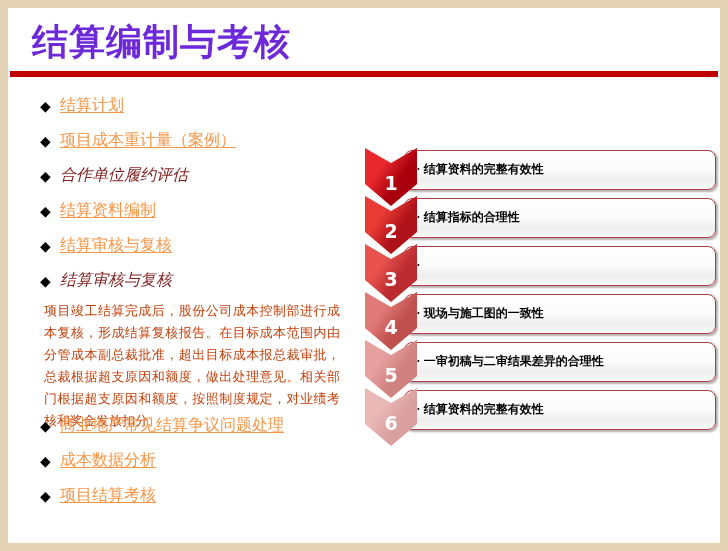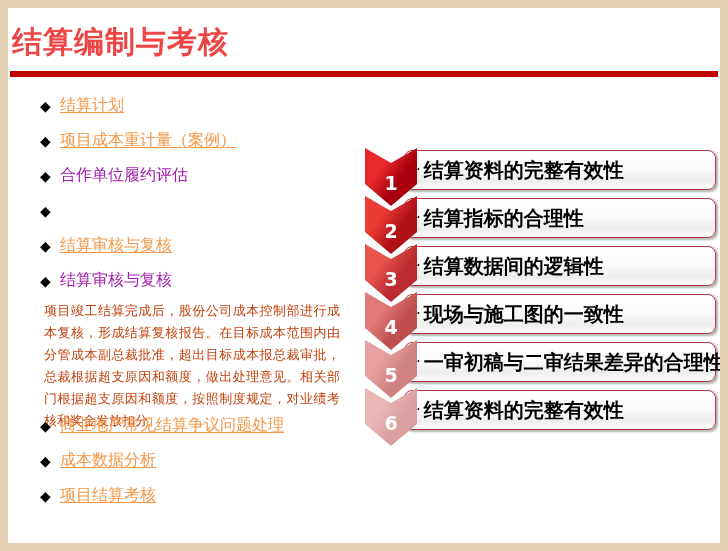--- a/index.html
+++ b/index.html
@@ -35,25 +35,25 @@
   
   #title-block {
     position: absolute;
     left: 0px;
     top: 14px;
     width: 712px;
     height: 62px;
   }
   #page-title {
     position: absolute;
-    left: 4px;
+    left: 24px;
     top: 0px;
-    font-size: 30px;
+    font-size: 36px;
     font-weight: bold;
-    color: #ef4444;
+    color: #6d28d9;
     letter-spacing: 1px;
     white-space: nowrap;
     line-height: 40px;
   }
   #title-rule {
     position: absolute;
     left: 2px;
     top: 49px;
     width: 708px;
     height: 6px;
@@ -88,22 +88,23 @@
     font-size: 16px;
     line-height: 22px;
     white-space: nowrap;
   }
   .bullet-text.link {
     color: #f79646;
     text-decoration: underline;
     text-underline-offset: 2px;
   }
   .bullet-text.plain {
-    color: #a21caf;
+    color: #7f1d1d;
     text-decoration: none;
+    font-style: italic;
   }
 
   
   #body-para {
     position: absolute;
     left: 36px;
     top: 206px;
     width: 296px;
     font-size: 13px;
     line-height: 22px;
@@ -177,21 +178,21 @@
     width: 100%;
     box-sizing: border-box;
   }
   .chev-dot {
     font-size: 15px;
     color: #000000;
     margin-right: 3px;
     line-height: 1;
   }
   .chev-label {
-    font-size: 20px;
+    font-size: 12px;
     font-weight: bold;
     color: #000000;
     white-space: nowrap;
     line-height: 1.1;
   }
 </style>
 </head>
 <body>
 
 <div id="slide">
@@ -211,20 +212,21 @@
           <div class="bullet-row">
             <span class="bullet-mark">◆</span>
             <span class="bullet-text link">项目成本重计量（案例）</span>
           </div>
           <div class="bullet-row">
             <span class="bullet-mark">◆</span>
             <span class="bullet-text plain">合作单位履约评估</span>
           </div>
           <div class="bullet-row">
             <span class="bullet-mark">◆</span>
+            <span class="bullet-text link">结算资料编制</span>
           </div>
           <div class="bullet-row">
             <span class="bullet-mark">◆</span>
             <span class="bullet-text link">结算审核与复核</span>
           </div>
           <div class="bullet-row">
             <span class="bullet-mark">◆</span>
             <span class="bullet-text plain">结算审核与复核</span>
           </div>
         </div>
@@ -265,21 +267,20 @@
             </div>
           </div>
           <div class="chev-badge" style="background: linear-gradient(125deg, rgb(234, 59, 53) 0%, rgb(234, 59, 53) 32%, rgb(176, 18, 26) 62%, rgb(176, 18, 26) 100%);">
             <span class="chev-num">2</span>
           </div>
         </div>
         <div class="chev-row" style="top: 96px;">
           <div class="chev-box">
             <div class="chev-box-inner">
               <span class="chev-dot">·</span>
-              <span class="chev-label">结算数据间的逻辑性</span>
             </div>
           </div>
           <div class="chev-badge" style="background: linear-gradient(125deg, rgb(232, 83, 78) 0%, rgb(232, 83, 78) 32%, rgb(187, 43, 48) 62%, rgb(187, 43, 48) 100%);">
             <span class="chev-num">3</span>
           </div>
         </div>
         <div class="chev-row" style="top: 144px;">
           <div class="chev-box">
             <div class="chev-box-inner">
               <span class="chev-dot">·</span>

